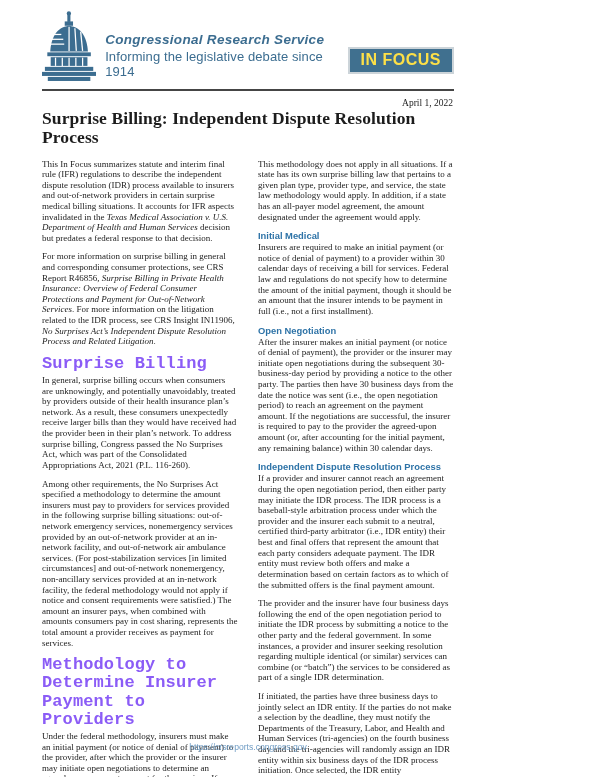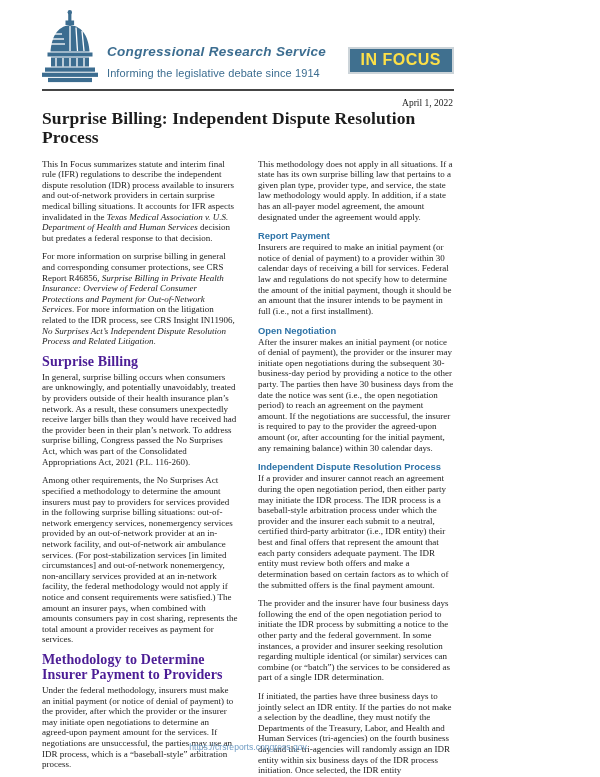--- a/index.html
+++ b/index.html
@@ -25,21 +25,21 @@
   .logo-text { padding-bottom: 7px; }
   .org-name {
     font-family: "Liberation Sans", "DejaVu Sans", sans-serif;
     font-weight: bold; font-style: italic;
     font-size: 13.5px; letter-spacing: 0.3px;
     color: #3c6d90;
     white-space: nowrap;
   }
   .tagline {
     font-family: "Liberation Sans", "DejaVu Sans", sans-serif;
-    font-size: 11px; color: #3c6d90; margin-top: 8px;
+    font-size: 13px; color: #3c6d90; margin-top: 2px;
     letter-spacing: 0.1px;
   }
   .badge {
     margin-top: 37px;
     background: #40708f;
     border: 2px solid #ccd4d9;
     color: #fde047;
     font-family: "Liberation Sans", "DejaVu Sans", sans-serif;
     font-weight: bold; font-size: 16px; letter-spacing: 0.5px;
     padding: 2px 11px 3px 11px;
@@ -68,25 +68,25 @@
     margin: 11px 42px 0 42px;
   }
   .col {
     flex: 1 1 0;
     font-size: 9px;
     line-height: 1.18;
     text-align: left;
   }
   .col p.para { margin: 0 0 8px 0; }
   .section-heading {
-    font-family: Liberation Serif, serif;
+    font-family: Liberation Mono, monospace;
     font-weight: bold;
-    font-size: 14px;
+    font-size: 17px;
     line-height: 1.07;
-    color: #4c1d95;
+    color: #8b5cf6;
     margin: 1px 0 2px 0;
     letter-spacing: 0.1px;
   }
   .sub-heading {
     font-family: "Liberation Sans", "DejaVu Sans", sans-serif;
     font-weight: bold;
     font-size: 9.4px;
     color: #2e73a7;
     margin: 0 0 1px 0;
   }
@@ -155,21 +155,21 @@
         <p class="para"><span>This In Focus summarizes statute and interim final rule (IFR) regulations to describe the independent dispute resolution (IDR) process available to insurers and out-of-network providers in certain surprise medical billing situations. It accounts for IFR aspects invalidated in the </span><i>Texas Medical Association v. U.S. Department of Health and Human Services</i><span> decision but predates a federal response to that decision.</span></p>
         <p class="para"><span>For more information on surprise billing in general and corresponding consumer protections, see CRS Report R46856, </span><i>Surprise Billing in Private Health Insurance: Overview of Federal Consumer Protections and Payment for Out-of-Network Services</i><span>. For more information on the litigation related to the IDR process, see CRS Insight IN11906, </span><i>No Surprises Act’s Independent Dispute Resolution Process and Related Litigation</i><span>.</span></p>
         <div class="section-heading">Surprise Billing</div>
         <p class="para"><span>In general, surprise billing occurs when consumers are unknowingly, and potentially unavoidably, treated by providers outside of their health insurance plan’s network. As a result, these consumers unexpectedly receive larger bills than they would have received had the provider been in their plan’s network. To address surprise billing, Congress passed the No Surprises Act, which was part of the Consolidated Appropriations Act, 2021 (P.L. 116-260).</span></p>
         <p class="para"><span>Among other requirements, the No Surprises Act specified a methodology to determine the amount insurers must pay to providers for services provided in the following surprise billing situations: out-of-network emergency services, nonemergency services provided by an out-of-network provider at an in-network facility, and out-of-network air ambulance services. (For post-stabilization services [in limited circumstances] and out-of-network nonemergency, non-ancillary services provided at an in-network facility, the federal methodology would not apply if notice and consent requirements were satisfied.) The amount an insurer pays, when combined with amounts consumers pay in cost sharing, represents the total amount a provider receives as payment for services.</span></p>
         <div class="section-heading">Methodology to Determine Insurer Payment to Providers</div>
         <p class="para"><span>Under the federal methodology, insurers must make an initial payment (or notice of denial of payment) to the provider, after which the provider or the insurer may initiate open negotiations to determine an agreed-upon payment amount for the services. If negotiations are unsuccessful, the parties may use an IDR process, which is a “baseball-style” arbitration process.</span></p>
       </div>
     <div class="col">
         <p class="para"><span>This methodology does not apply in all situations. If a state has its own surprise billing law that pertains to a given plan type, provider type, and service, the state law methodology would apply. In addition, if a state has an all-payer model agreement, the amount designated under the agreement would apply.</span></p>
-        <div class="sub-heading">Report Payment</div>
+        <div class="sub-heading">Initial Medical</div>
         <p class="para"><span>Insurers are required to make an initial payment (or notice of denial of payment) to a provider within 30 calendar days of receiving a bill for services. Federal law and regulations do not specify how to determine the amount of the initial payment, though it should be an amount that the insurer intends to be payment in full (i.e., not a first installment).</span></p>
         <div class="sub-heading">Open Negotiation</div>
         <p class="para"><span>After the insurer makes an initial payment (or notice of denial of payment), the provider or the insurer may initiate open negotiations during the subsequent 30-business-day period by providing a notice to the other party. The parties then have 30 business days from the date the notice was sent (i.e., the open negotiation period) to reach an agreement on the payment amount. If the negotiations are successful, the insurer is required to pay to the provider the agreed-upon amount (or, after accounting for the initial payment, any remaining balance) within 30 calendar days.</span></p>
         <div class="sub-heading">Independent Dispute Resolution Process</div>
         <p class="para"><span>If a provider and insurer cannot reach an agreement during the open negotiation period, then either party may initiate the IDR process. The IDR process is a baseball-style arbitration process under which the provider and the insurer each submit to a neutral, certified third-party arbitrator (i.e., IDR entity) their best and final offers that represent the amount that each party considers adequate payment. The IDR entity must review both offers and make a determination based on certain factors as to which of the submitted offers is the final payment amount.</span></p>
         <p class="para"><span>The provider and the insurer have four business days following the end of the open negotiation period to initiate the IDR process by submitting a notice to the other party and the federal government. In some instances, a provider and insurer seeking resolution regarding multiple identical (or similar) services can combine (or “batch”) the services to be considered as part of a single IDR determination.</span></p>
         <p class="para"><span>If initiated, the parties have three business days to jointly select an IDR entity. If the parties do not make a selection by the deadline, they must notify the Departments of the Treasury, Labor, and Health and Human Services (tri-agencies) on the fourth business day and the tri-agencies will randomly assign an IDR entity within six business days of the IDR process initiation. Once selected, the IDR entity</span></p>
       </div>
   </div>
 

